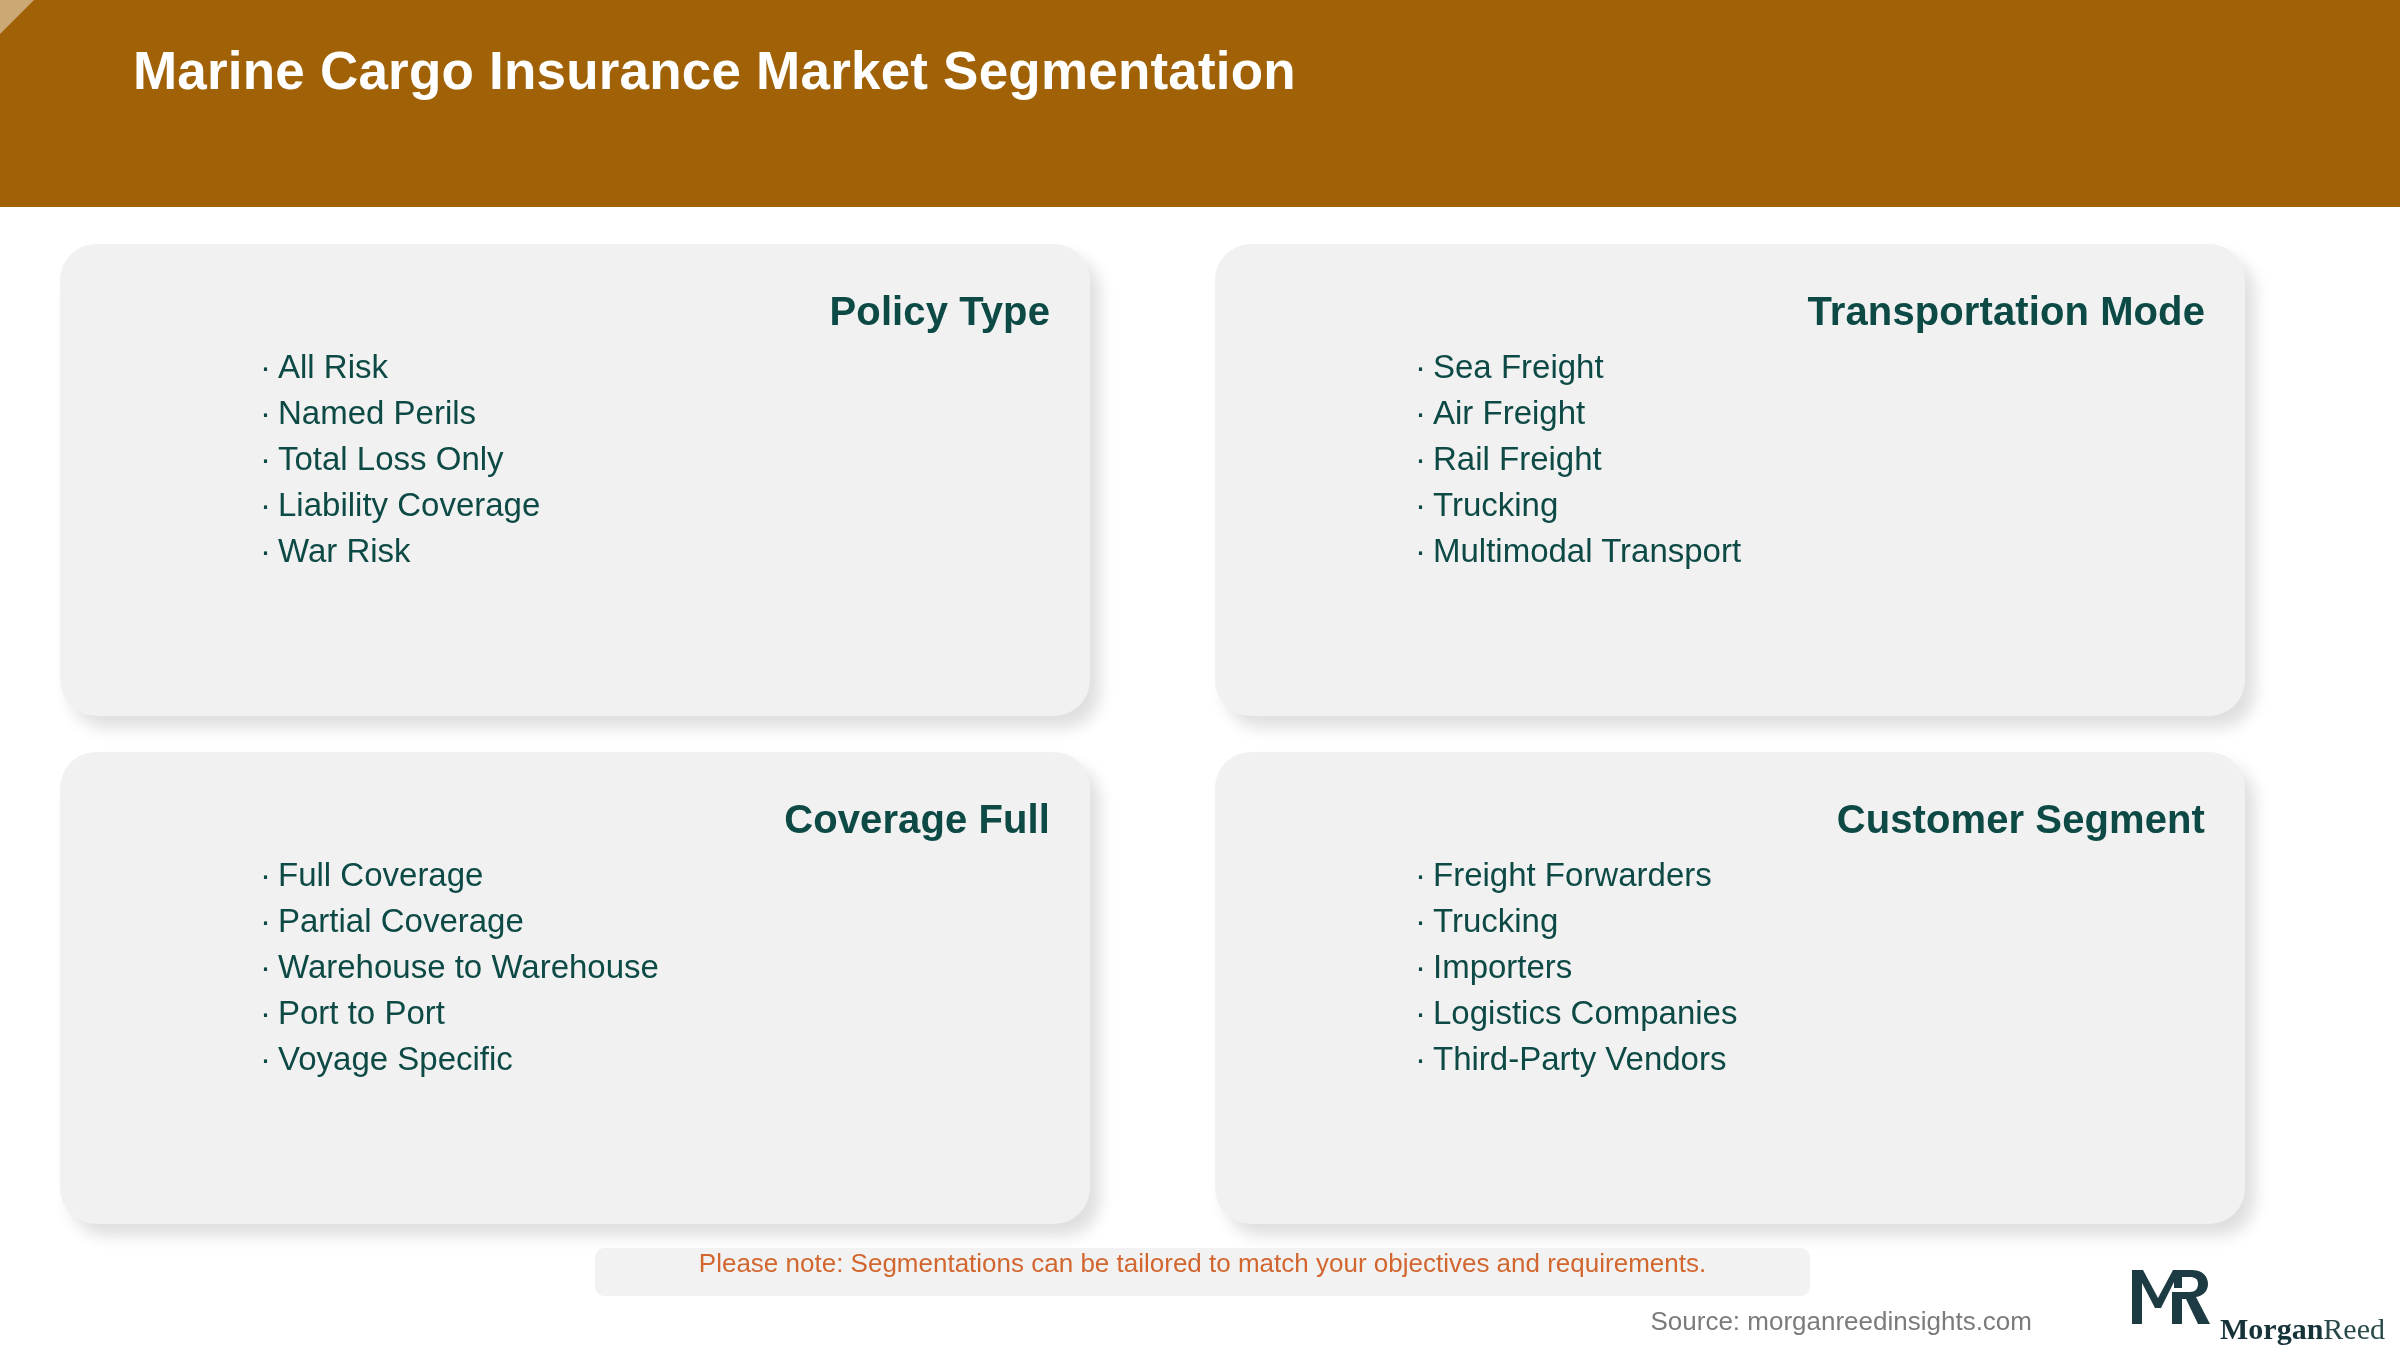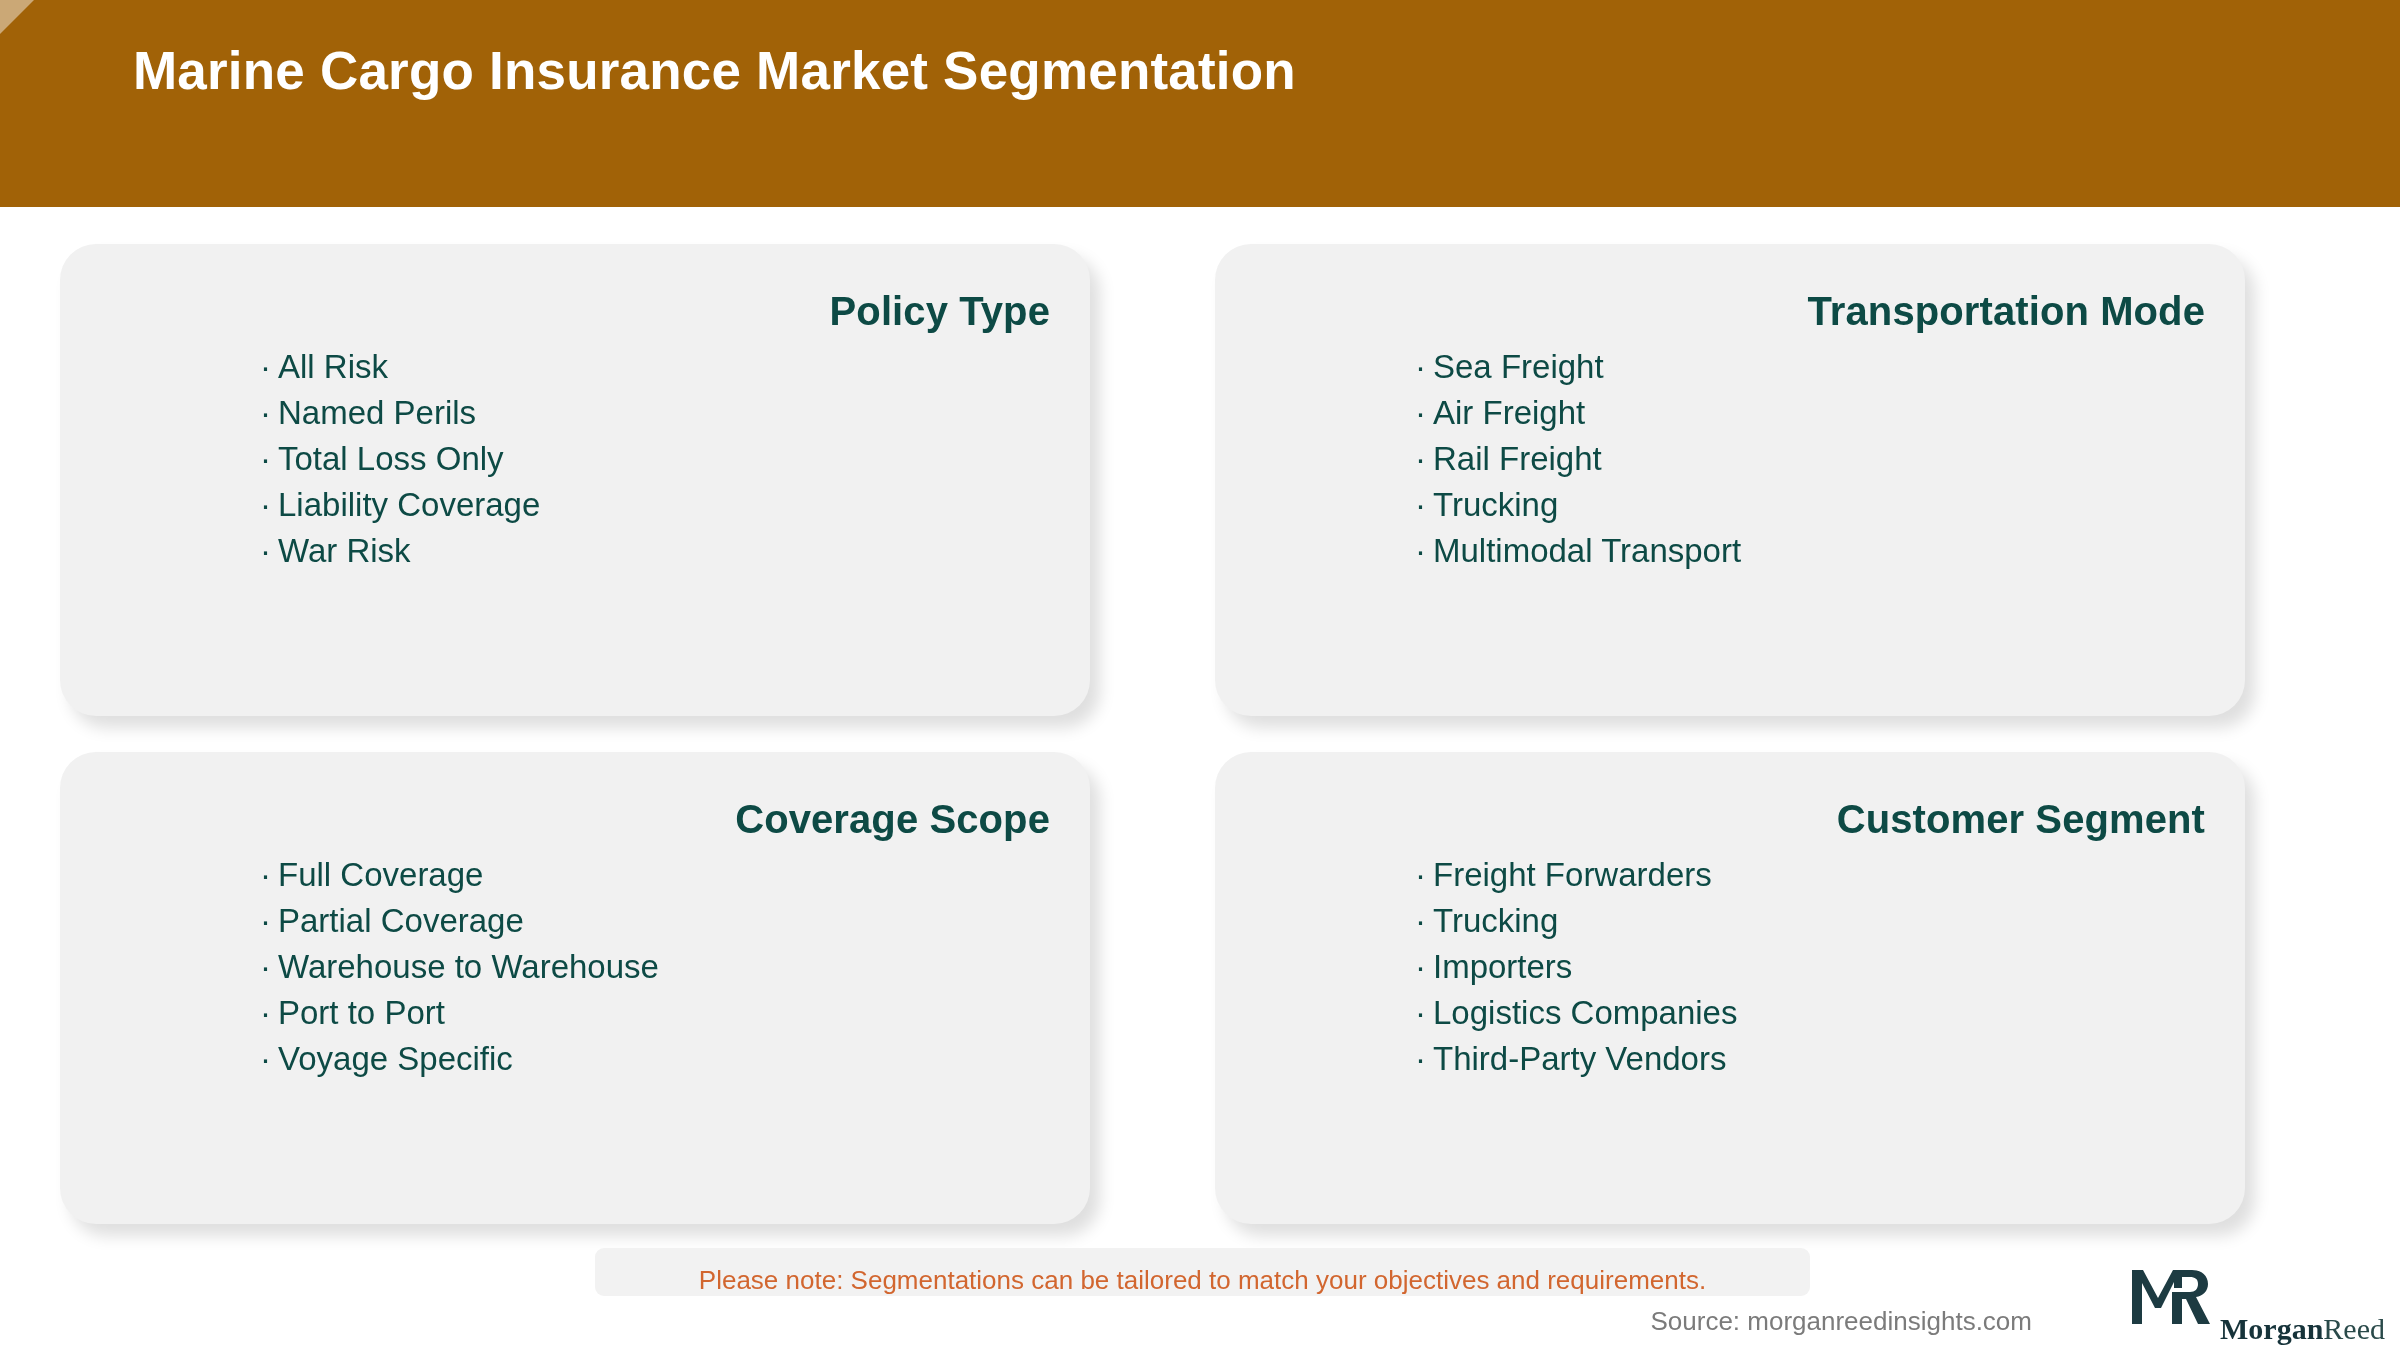--- a/index.html
+++ b/index.html
@@ -111,21 +111,21 @@
   }
   .note-pill {
     position: absolute;
     left: 595px;
     top: 8px;
     width: 1215px;
     height: 48px;
     background: #f2f2f2;
     border-radius: 9px;
     display: flex;
-    align-items: flex-end;
+    align-items: flex-start;
     justify-content: center;
   }
   .note-text {
     font-size: 26px;
     color: #d2662f;
     white-space: nowrap;
   }
   .source-text {
     position: absolute;
     left: 0;
@@ -234,21 +234,21 @@
         <li>
           <span class="bullet-dot">·</span>
           <span>Multimodal Transport</span>
         </li>
       </ul>
     </div>
   </div>
 
   <div class="card card-2">
     <div class="card-inner">
-      <div class="card-title">Coverage Scope</div>
+      <div class="card-title">Coverage Full</div>
       <ul class="card-list">
         <li>
           <span class="bullet-dot">·</span>
           <span>Full Coverage</span>
         </li>
         <li>
           <span class="bullet-dot">·</span>
           <span>Partial Coverage</span>
         </li>
         <li>

